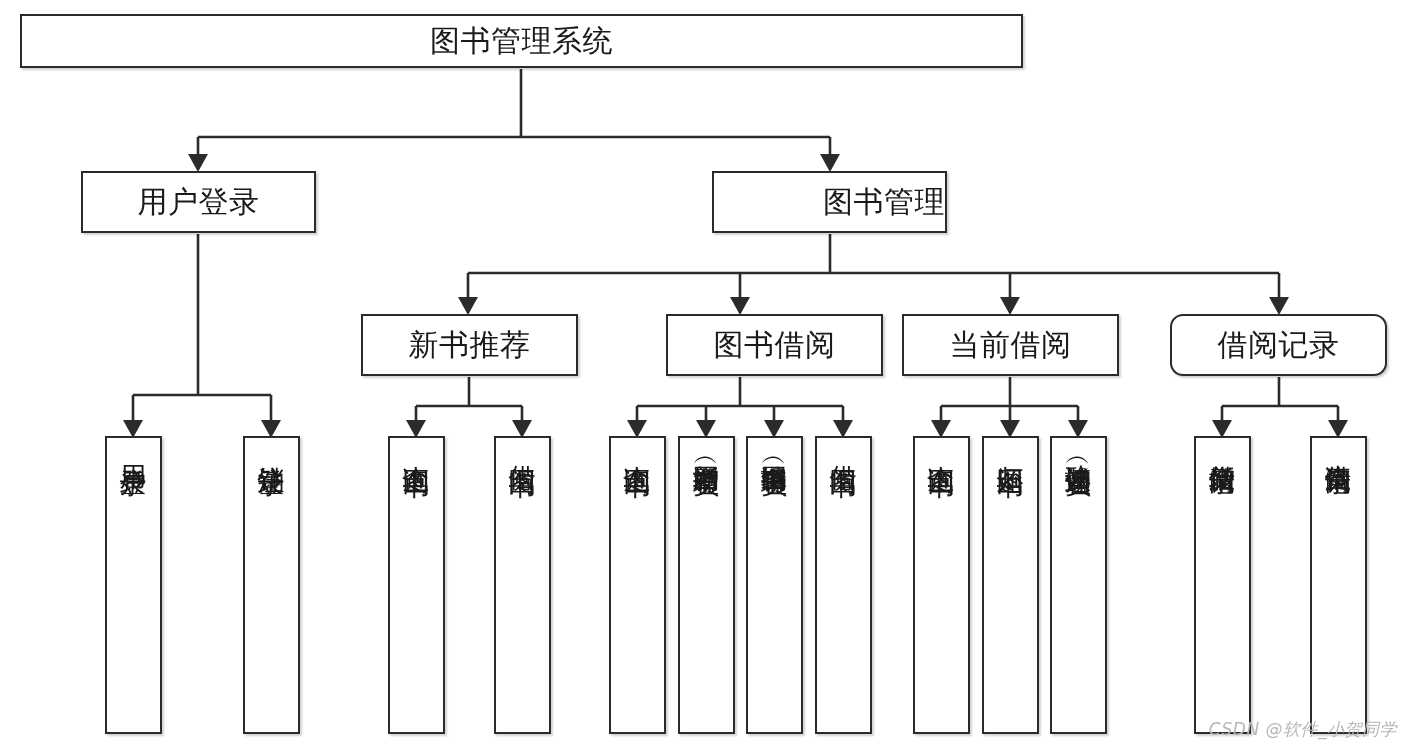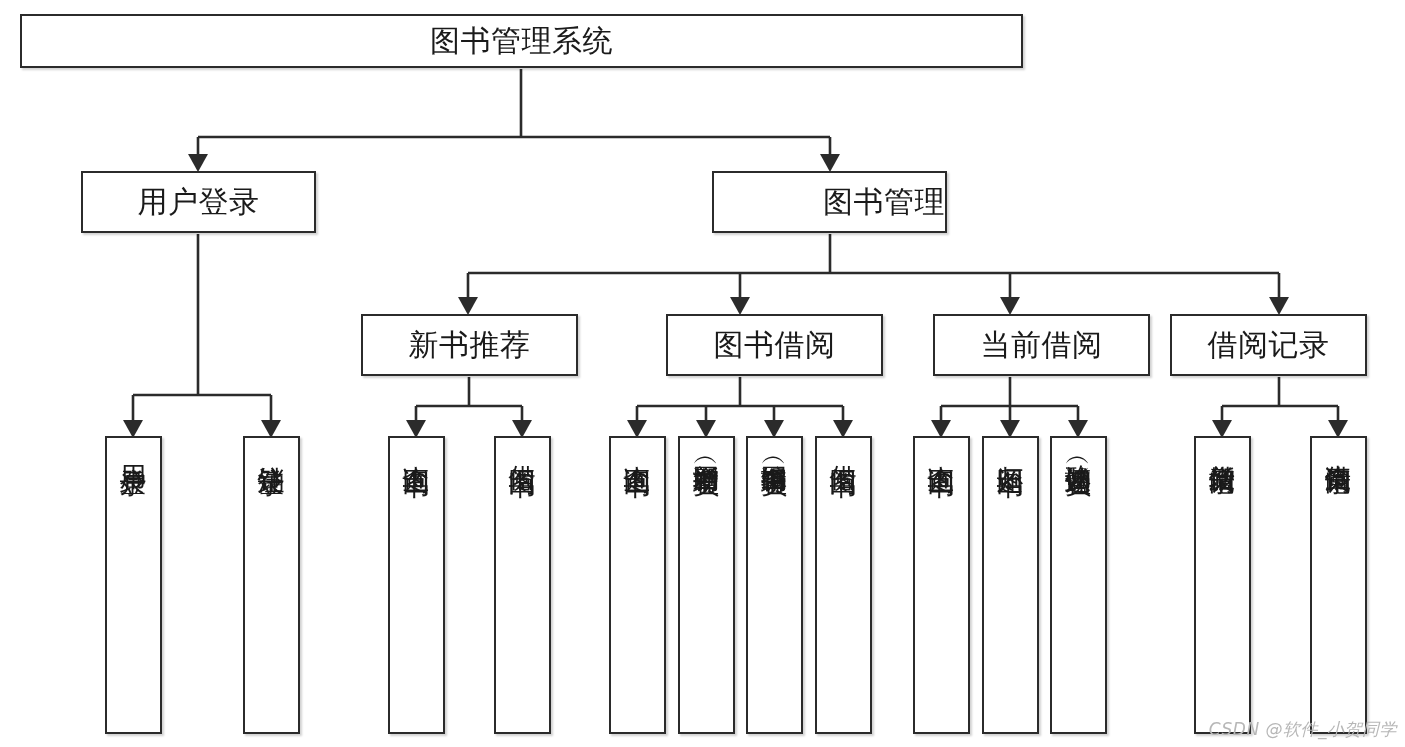--- a/index.html
+++ b/index.html
@@ -146,25 +146,25 @@
   </div>
 
   <div class="node horiz" style="left:361px; top:314px; width:217px; height:62px;">
     <span class="node-label">新书推荐</span>
   </div>
 
   <div class="node horiz" style="left:632px; top:314px; width:217px; height:62px;margin-left:34px;">
     <span class="node-label">图书借阅</span>
   </div>
 
-  <div class="node horiz" style="left:902px; top:314px; width:217px; height:62px;margin-left:31px;">
+  <div class="node horiz" style="left:902px; top:314px; width:217px; height:62px;">
     <span class="node-label">当前借阅</span>
   </div>
 
-  <div class="node horiz" style="left:1170px; top:314px; width:197px; height:62px;">
+  <div class="node horiz" style="left:1170px; top:314px; width:217px; height:62px;border-radius:13px;">
     <span class="node-label">借阅记录</span>
   </div>
 
   <div class="node vert" style="left:105px; top:436px; width:57px; height:298px;">
     <span class="node-label">用户登录</span>
   </div>
 
   <div class="node vert" style="left:243px; top:436px; width:57px; height:298px;">
     <span class="node-label">注销登录</span>
   </div>

